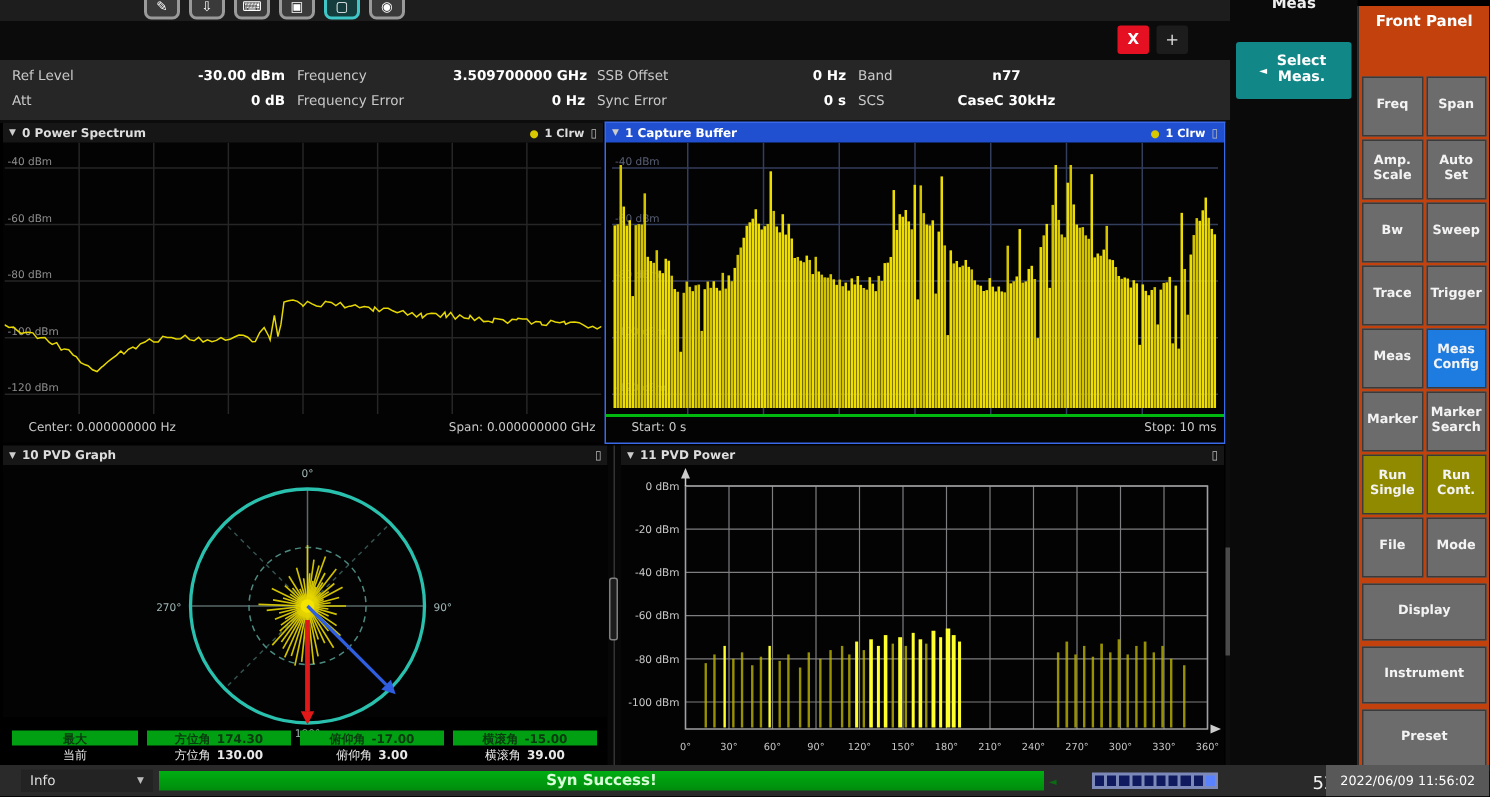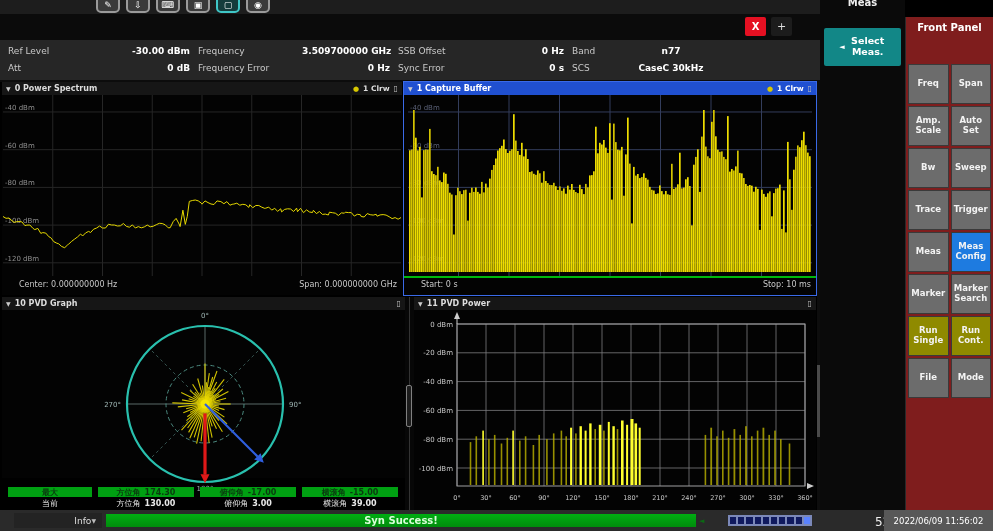--- a/index.html
+++ b/index.html
@@ -67,34 +67,34 @@
   #edge-scroll{left:817px;top:82px;width:3px;height:428px;background:#0d0d0d;}
   #edge-thumb{position:absolute;top:283px;height:72px;width:3px;background:#4a4a4a;}
 
   
   #side-left{left:820px;top:0;width:85px;height:510px;background:#0a0a0a;}
   #meas-top{position:absolute;top:-3px;left:0;right:0;text-align:center;font-size:10px;font-weight:bold;color:#eee;}
   #select-meas{position:absolute;left:4px;top:28px;width:77px;height:38px;background:#128787;color:#fff;
     font-size:9.5px;font-weight:bold;display:flex;align-items:center;justify-content:center;gap:5px;border-radius:2px;}
   #select-meas .arr{font-size:7px;}
   #select-meas .sm-label{width:36px;line-height:1.15;text-align:center;}
-  #front-panel{left:905px;top:17px;width:88px;height:510px;background:#7f1d1d;border-left:1px solid #2a2a2a;}
+  #front-panel{left:905px;top:4px;width:88px;height:510px;background:#c2410c;border-left:1px solid #2a2a2a;}
   #fp-title{text-align:center;font-size:10px;font-weight:bold;color:#fff;padding-top:5px;height:27px;}
   #fp-buttons{display:grid;grid-template-columns:1fr 1fr;gap:2px;padding:0 2px;margin-top:20px;}
   .fpbtn{height:40px;background:#6c6c6c;border:1px solid #3a3a3a;color:#f3f3f3;font-size:8.5px;font-weight:bold;
     display:flex;align-items:center;justify-content:center;text-align:center;line-height:1.15;padding:0 2px;}
   .fpbtn.blue{background:#1e7be0;}
   .fpbtn.olive{background:#8f8a00;}
   #fp-wide{display:flex;flex-direction:column;gap:4px;padding:4px 2px;}
   #fp-wide .fpbtn{height:38px;}
 
   
   #statusbar{left:0;top:510px;width:993px;height:21px;background:#2a2a2a;}
   #info-box{position:absolute;left:14px;top:3px;width:88px;height:15px;background:#232323;color:#ddd;font-size:9px;
-    display:flex;align-items:center;justify-content:flex-end;padding:0 6px;}
+    display:flex;align-items:center;justify-content:space-between;padding:0 6px;}
   #info-caret{font-size:6px;color:#bbb;}
   #green-bar{position:absolute;left:106px;top:4px;width:590px;height:13px;background:linear-gradient(#00ae12,#008c0c);
     color:#d9ffd9;font-size:10px;font-weight:bold;display:flex;align-items:center;justify-content:center;}
   #scroll-arrow{position:absolute;left:699px;top:7px;font-size:7px;color:#0c6a14;}
   #progress-seg{position:absolute;left:728px;top:5px;width:84px;height:11px;background:#7b88b8;display:flex;gap:2px;padding:2px;}
   .seg{flex:1;background:#101a5e;}
   .seg.on{background:#5a82ff;}
   #temp{position:absolute;left:875px;top:5px;font-size:12px;color:#f0f0f0;}
   #datetime{position:absolute;left:884px;top:0;width:109px;height:21px;background:#585858;color:#fff;font-size:8.5px;
     display:flex;align-items:center;justify-content:center;white-space:nowrap;}
@@ -657,20 +657,25 @@
         <div class="fpbtn">Trigger</div>
         <div class="fpbtn">Meas</div>
         <div class="fpbtn blue">Meas Config</div>
         <div class="fpbtn">Marker</div>
         <div class="fpbtn">Marker Search</div>
         <div class="fpbtn olive">Run Single</div>
         <div class="fpbtn olive">Run Cont.</div>
         <div class="fpbtn">File</div>
         <div class="fpbtn">Mode</div>
       </div>
+    <div id="fp-wide">
+        <div class="fpbtn wide">Display</div>
+        <div class="fpbtn wide">Instrument</div>
+        <div class="fpbtn wide">Preset</div>
+      </div>
   </div>
 
   <div id="statusbar" class="abs">
     <div id="info-box">
       <span>Info</span>
       <span id="info-caret">▼</span>
     </div>
     <div id="green-bar">
       <span>Syn Success!</span>
     </div>

